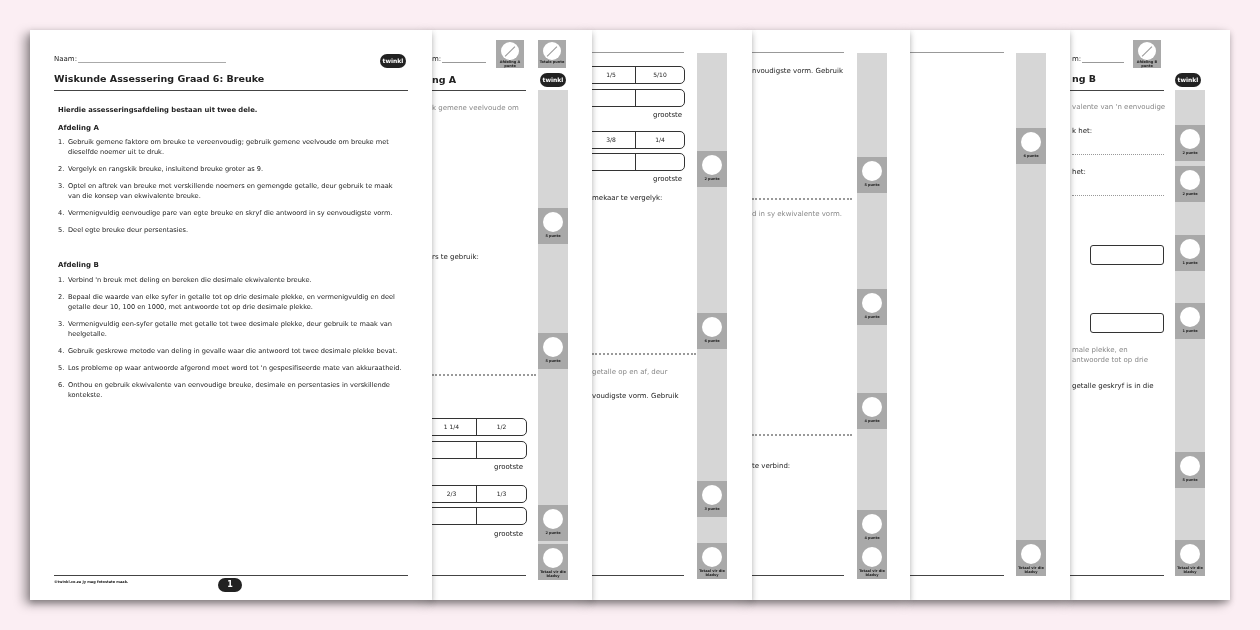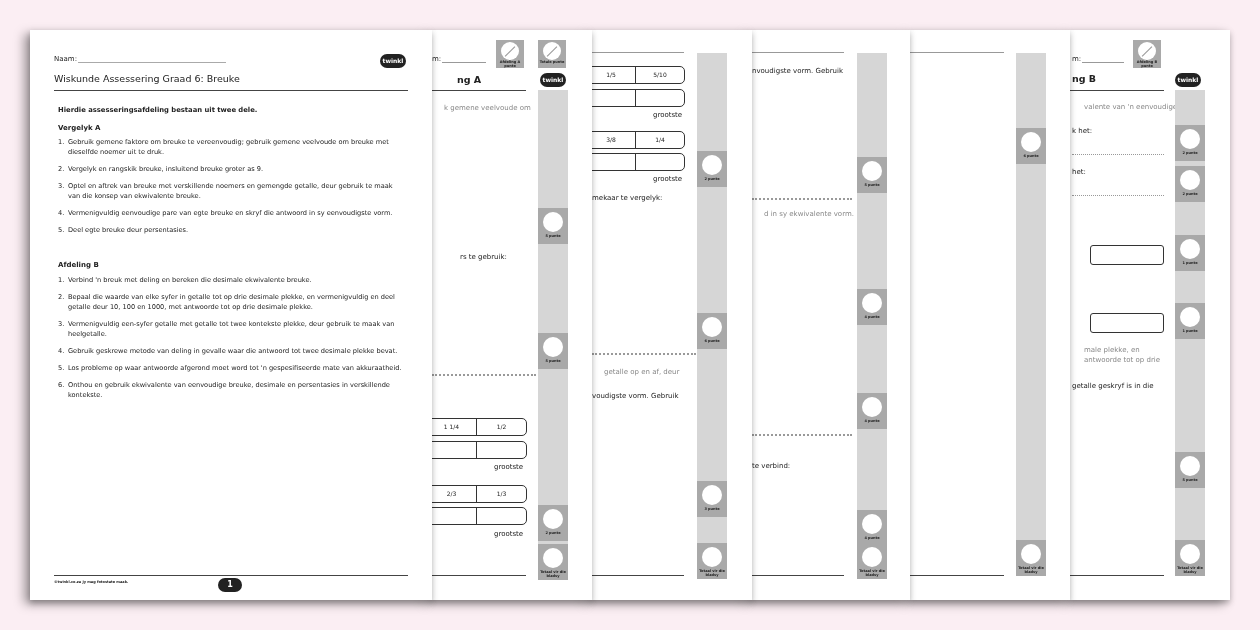--- a/index.html
+++ b/index.html
@@ -27,30 +27,30 @@
   .score .lbl { font-size:3.5px; font-weight:bold; text-align:center; margin-top:2px; line-height:4px; }
   .topbox { position:absolute; width:28px; height:28px; background:#a9a9a9; }
   .topbox .circ { width:18px; height:18px; border-radius:50%; background:#fff; margin:2px auto 0; position:relative; }
   .topbox .circ::after { content:""; position:absolute; left:2px; top:9px; width:14px; height:1px; background:#999; transform:rotate(-45deg); }
   .topbox .lbl { font-size:3.5px; font-weight:bold; text-align:center; line-height:4px; }
   .twinkl { position:absolute; width:26px; height:14px; background:#222; border-radius:7px; color:#fff; font-size:6px; font-weight:bold; text-align:center; line-height:14px; }
   .hr { position:absolute; height:1px; background:#444; }
   .hr-light { position:absolute; height:1px; background:#999; }
   .dots { position:absolute; border-top:2px dotted #999; height:0; }
   .txt { position:absolute; font-size:7px; white-space:nowrap; }
-  .grey { color:#888;margin-left:12px; }
+  .grey { color:#888; }
   .fracbox { position:absolute; border:1px solid #333; border-radius:0 5px 5px 0; height:16px; display:flex; }
   .fracbox .cell { flex:1; border-left:1px solid #333; font-size:6px; text-align:center; line-height:16px; }
   .fracbox .cell:first-child { border-left:none; }
   .ansbox { position:absolute; border:1px solid #333; border-radius:3px; height:18px; }
 
   
   .p1 .naam { position:absolute; left:24px; top:25px; font-size:7px; }
   .p1 .naamline { position:absolute; left:48px; top:32px; width:148px; height:1px; background:#aaa; }
-  .p1 .title { position:absolute; left:24px; top:43px; font-size:9.5px; font-weight:normal; }
+  .p1 .title { position:absolute; left:24px; top:43px; font-size:9.5px; font-weight:bold; }
   .p1 .intro { position:absolute; left:28px; top:76px; font-size:6.8px; font-weight:bold; }
   .p1 .sec { position:absolute; left:28px; font-size:7px; font-weight:bold; }
   .p1 ol { position:absolute; left:28px; width:345px; margin:0; padding:0; list-style:none; }
   .p1 li { font-size:6.6px; line-height:10px; margin-bottom:7px; display:flex; }
   .p1 li .n { width:10px; flex:none; }
   .p1 .footer { position:absolute; left:24px; top:550px; font-size:3.5px; font-weight:bold; }
   .p1 .pagenum { position:absolute; left:188px; top:548px; width:24px; height:14px; background:#222; border-radius:7px; color:#fff; font-size:8px; font-weight:bold; text-align:center; line-height:14px; }
 </style>
 </head>
 <body>
@@ -200,25 +200,25 @@
   <div class="txt" style="left:2px;top:25px;">m:</div>
   <div class="hr-light" style="left:12px;top:32px;width:44px;"></div>
   <div class="topbox" style="left:66px;top:10px;">
     <div class="circ"></div>
     <div class="lbl">Afdeling A punte</div>
   </div>
   <div class="topbox" style="left:108px;top:10px;">
     <div class="circ"></div>
     <div class="lbl">Totale punte</div>
   </div>
-  <div class="txt" style="left:2px;top:44px;font-size:9.5px;font-weight:bold;padding-left:25px;">ng A</div>
+  <div class="txt" style="left:2px;top:44px;font-size:9.5px;font-weight:bold;">ng A</div>
   <div class="twinkl" style="left:110px;top:43px;">twinkl</div>
   <div class="hr" style="left:0;top:60px;width:96px;"></div>
   <div class="txt grey" style="left:2px;top:74px;">k gemene veelvoude om</div>
-  <div class="txt" style="left:20px;top:223px;padding-left:10px;">rs te gebruik:</div>
+  <div class="txt" style="left:2px;top:223px;">rs te gebruik:</div>
   <div class="dots" style="left:2px;top:344px;width:104px;"></div>
   <div class="fracbox" style="left:-4px;top:388px;width:99px;">
     <div class="cell">1 1/4</div>
     <div class="cell">1/2</div>
   </div>
   <div class="fracbox" style="left:-4px;top:411px;width:99px;">
     <div class="cell"></div>
       <div class="cell"></div>
   </div>
   <div class="txt" style="left:64px;top:433px;">grootste</div>
@@ -253,21 +253,21 @@
 </div>
 
 <div class="page p1">
   <div class="naam">Naam:</div>
   <div class="naamline"></div>
   <div class="twinkl" style="left:350px;top:24px;">twinkl</div>
   <div class="title">Wiskunde Assessering Graad 6: Breuke</div>
   <div class="hr" style="left:24px;top:60px;width:354px;"></div>
   <div class="intro">Hierdie assesseringsafdeling bestaan uit twee dele.</div>
 
-  <div class="sec" style="top:94px;">Vergelyk A</div>
+  <div class="sec" style="top:94px;">Afdeling A</div>
   <ol style="top:107px;">
     <li>
         <span class="n">1.</span>
         <span>Gebruik gemene faktore om breuke te vereenvoudig; gebruik gemene veelvoude om breuke met dieselfde noemer uit te druk.</span>
       </li>
     <li>
         <span class="n">2.</span>
         <span>Vergelyk en rangskik breuke, insluitend breuke groter as 9.</span>
       </li>
     <li>
@@ -289,21 +289,21 @@
     <li>
         <span class="n">1.</span>
         <span>Verbind 'n breuk met deling en bereken die desimale ekwivalente breuke.</span>
       </li>
     <li>
         <span class="n">2.</span>
         <span>Bepaal die waarde van elke syfer in getalle tot op drie desimale plekke, en vermenigvuldig en deel getalle deur 10, 100 en 1000, met antwoorde tot op drie desimale plekke.</span>
       </li>
     <li>
         <span class="n">3.</span>
-        <span>Vermenigvuldig een-syfer getalle met getalle tot twee kontekste plekke, deur gebruik te maak van heelgetalle.</span>
+        <span>Vermenigvuldig een-syfer getalle met getalle tot twee desimale plekke, deur gebruik te maak van heelgetalle.</span>
       </li>
     <li>
         <span class="n">4.</span>
         <span>Gebruik geskrewe metode van deling in gevalle waar die antwoord tot twee desimale plekke bevat.</span>
       </li>
     <li>
         <span class="n">5.</span>
         <span>Los probleme op waar antwoorde afgerond moet word tot 'n gespesifiseerde mate van akkuraatheid.</span>
       </li>
     <li>

